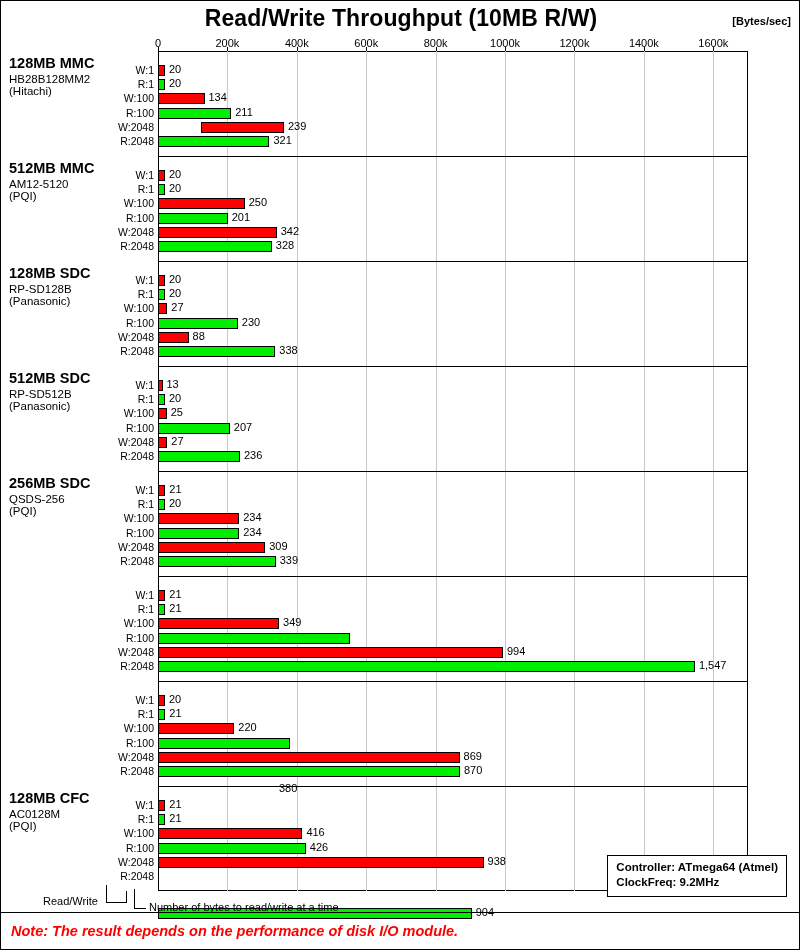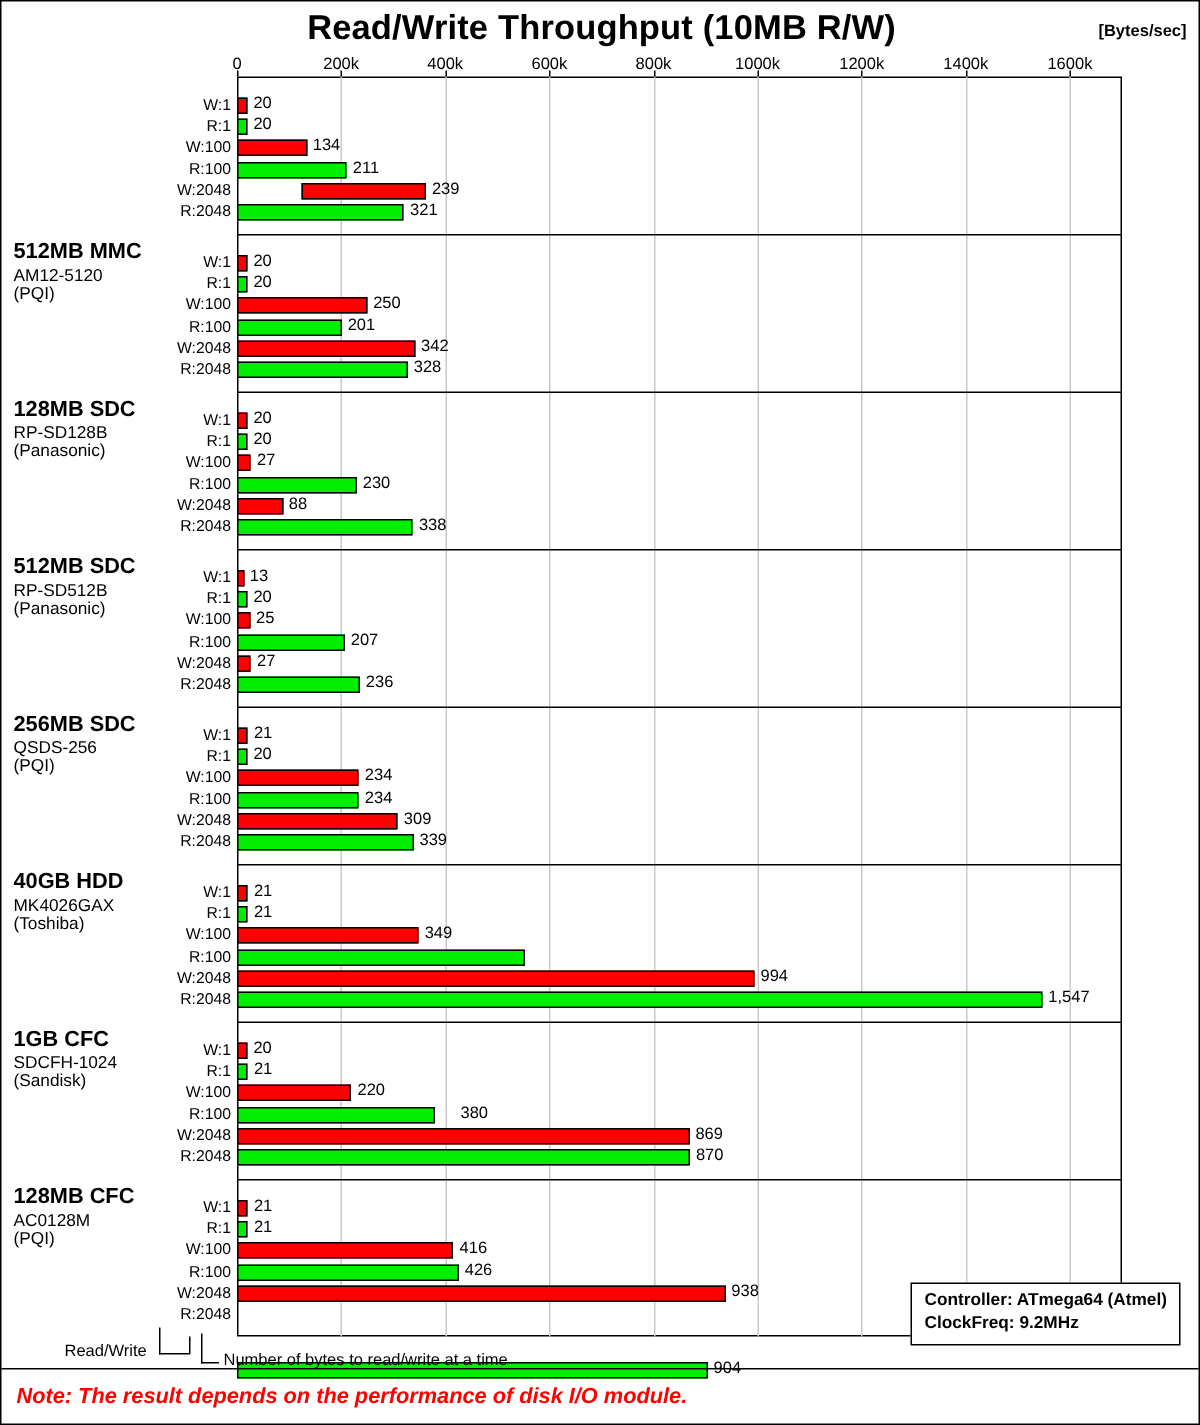--- a/index.html
+++ b/index.html
@@ -184,20 +184,25 @@
 </style>
 </head>
 <body>
 
 <div id="root">
 
   <div class="chart-title">Read/Write Throughput (10MB R/W)</div>
   <div class="unit-label">[Bytes/sec]</div>
 
   <div class="side-labels" id="side-labels">
+      <div class="grp-label" style="top: 4px;">
+        <div class="grp-title">128MB MMC</div>
+        <div class="grp-model">HB28B128MM2</div>
+        <div class="grp-vendor">(Hitachi)</div>
+      </div>
       <div class="row-label" style="top: 13px;">W:1</div>
       <div class="row-label" style="top: 27.2px;">R:1</div>
       <div class="row-label" style="top: 41.4px;">W:100</div>
       <div class="row-label" style="top: 55.6px;">R:100</div>
       <div class="row-label" style="top: 69.8px;">W:2048</div>
       <div class="row-label" style="top: 84px;">R:2048</div>
       <div class="grp-label" style="top: 109px;">
         <div class="grp-title">512MB MMC</div>
         <div class="grp-model">AM12-5120</div>
         <div class="grp-vendor">(PQI)</div>
@@ -234,36 +239,26 @@
         <div class="grp-title">256MB SDC</div>
         <div class="grp-model">QSDS-256</div>
         <div class="grp-vendor">(PQI)</div>
       </div>
       <div class="row-label" style="top: 433px;">W:1</div>
       <div class="row-label" style="top: 447.2px;">R:1</div>
       <div class="row-label" style="top: 461.4px;">W:100</div>
       <div class="row-label" style="top: 475.6px;">R:100</div>
       <div class="row-label" style="top: 489.8px;">W:2048</div>
       <div class="row-label" style="top: 504px;">R:2048</div>
-      <div class="grp-label" style="top: 529px;">
-        <div class="grp-title">40GB HDD</div>
-        <div class="grp-model">MK4026GAX</div>
-        <div class="grp-vendor">(Toshiba)</div>
-      </div>
       <div class="row-label" style="top: 538px;">W:1</div>
       <div class="row-label" style="top: 552.2px;">R:1</div>
       <div class="row-label" style="top: 566.4px;">W:100</div>
       <div class="row-label" style="top: 580.6px;">R:100</div>
       <div class="row-label" style="top: 594.8px;">W:2048</div>
       <div class="row-label" style="top: 609px;">R:2048</div>
-      <div class="grp-label" style="top: 634px;">
-        <div class="grp-title">1GB CFC</div>
-        <div class="grp-model">SDCFH-1024</div>
-        <div class="grp-vendor">(Sandisk)</div>
-      </div>
       <div class="row-label" style="top: 643px;">W:1</div>
       <div class="row-label" style="top: 657.2px;">R:1</div>
       <div class="row-label" style="top: 671.4px;">W:100</div>
       <div class="row-label" style="top: 685.6px;">R:100</div>
       <div class="row-label" style="top: 699.8px;">W:2048</div>
       <div class="row-label" style="top: 714px;">R:2048</div>
       <div class="grp-label" style="top: 739px;">
         <div class="grp-title">128MB CFC</div>
         <div class="grp-model">AC0128M</div>
         <div class="grp-vendor">(PQI)</div>
@@ -466,21 +461,21 @@
         <div class="bar-row" style="top: 658.2px; width: 590px;">
           <div class="bar r" style="width: 7.28824px;"></div>
           <div class="bar-value" style="left: 11.2882px;">21</div>
         </div>
         <div class="bar-row" style="top: 672.4px; width: 590px;">
           <div class="bar w" style="width: 76.3529px;"></div>
           <div class="bar-value" style="left: 80.3529px;">220</div>
         </div>
         <div class="bar-row" style="top: 686.6px; width: 590px;">
           <div class="bar r" style="width: 131.882px;"></div>
-          <div class="bar-value" style="left: 149px;">380</div>
+          <div class="bar-value" style="left: 121px; margin-top: 46px;">380</div>
         </div>
         <div class="bar-row" style="top: 700.8px; width: 590px;">
           <div class="bar w" style="width: 301.594px;"></div>
           <div class="bar-value" style="left: 305.594px;">869</div>
         </div>
         <div class="bar-row" style="top: 715px; width: 645px;">
           <div class="bar r" style="width: 301.941px;"></div>
           <div class="bar-value" style="left: 305.941px;">870</div>
         </div>
         <div class="group-sep" style="top: 735px;"></div>

